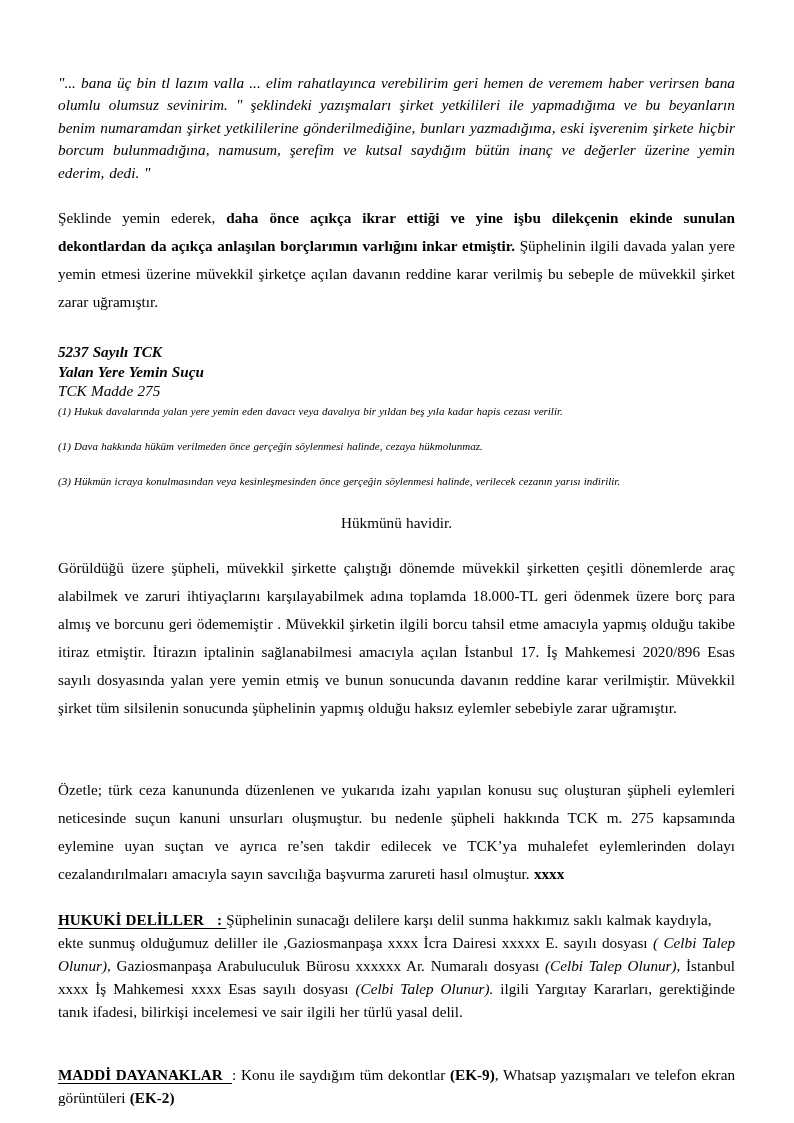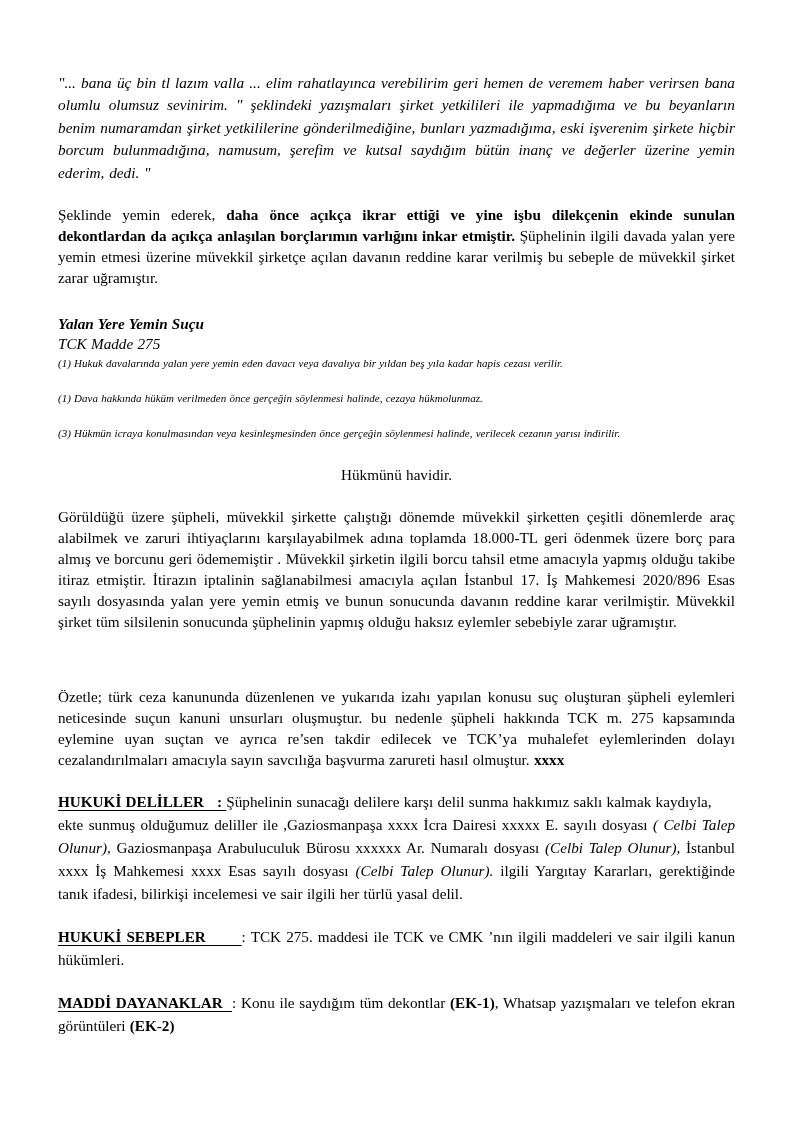--- a/index.html
+++ b/index.html
@@ -39,21 +39,21 @@
     line-height: 22.4px;
     font-size: 15.3px;
     word-spacing: 1px;
   }
   .gap-sm { height: 14px; }
   .gap-md { height: 20px; }
   .gap-lg { height: 26px; }
   .gap-xl { height: 54px; }
 
   .para {
-    line-height: 21px;
+    line-height: 28px;
     font-size: 15.2px;
   }
   b, .bold { font-weight: bold; }
   i, .ital { font-style: italic; }
 
   .law-head {
     font-style: italic;
     font-weight: bold;
     font-size: 15.2px;
     line-height: 19.5px;
@@ -96,20 +96,21 @@
   <div class="doc">
 
     <p class="blk-quote">"... bana üç bin tl lazım valla ... elim rahatlayınca verebilirim geri hemen de veremem haber verirsen bana olumlu olumsuz sevinirim. " şeklindeki yazışmaları şirket yetkilileri ile yapmadığıma ve bu beyanların benim numaramdan şirket yetkililerine gönderilmediğine, bunları yazmadığıma, eski işverenim şirkete hiçbir borcum bulunmadığına, namusum, şerefim ve kutsal saydığım bütün inanç ve değerler üzerine yemin ederim, dedi. "</p>
 
     <div class="gap-md"></div>
 
     <p class="para"><span>Şeklinde yemin ederek, </span><b>daha önce açıkça ikrar ettiği ve yine işbu dilekçenin ekinde sunulan dekontlardan da açıkça anlaşılan borçlarımın varlığını inkar etmiştir.</b><span> Şüphelinin ilgili davada yalan yere yemin etmesi üzerine müvekkil şirketçe açılan davanın reddine karar verilmiş bu sebeple de müvekkil şirket zarar uğramıştır.</span></p>
 
     <div class="gap-lg"></div>
 
+    <p class="law-head">5237 Sayılı TCK</p>
     <p class="law-head">Yalan Yere Yemin Suçu</p>
     <p class="law-sub">TCK Madde 275</p>
 
     <p class="law-clause">(1) Hukuk davalarında yalan yere yemin eden davacı veya davalıya bir yıldan beş yıla kadar hapis cezası verilir.</p>
     <div class="gap-sm"></div>
     <p class="law-clause">(1) Dava hakkında hüküm verilmeden önce gerçeğin söylenmesi halinde, cezaya hükmolunmaz.</p>
     <div class="gap-sm"></div>
     <p class="law-clause">(3) Hükmün icraya konulmasından veya kesinleşmesinden önce gerçeğin söylenmesi halinde, verilecek cezanın yarısı indirilir.</p>
 
     <div class="gap-md"></div>
@@ -125,20 +126,19 @@
     <p class="para"><span>Özetle; türk ceza kanununda düzenlenen ve yukarıda izahı yapılan konusu suç oluşturan şüpheli eylemleri neticesinde suçun kanuni unsurları oluşmuştur. bu nedenle şüpheli hakkında TCK m. 275 kapsamında eylemine uyan suçtan ve ayrıca re’sen takdir edilecek ve TCK’ya muhalefet eylemlerinden dolayı cezalandırılmaları amacıyla sayın savcılığa başvurma zarureti hasıl olmuştur.   </span><b>xxxx</b></p>
 
     <div class="gap-md"></div>
 
     <p class="sect"><span class="sect-label">HUKUKİ DELİLLER   : </span><span>Şüphelinin sunacağı delilere karşı delil sunma hakkımız saklı kalmak kaydıyla,</span></p>
 
     <p class="sect"><span>ekte sunmuş olduğumuz deliller ile ,Gaziosmanpaşa xxxx İcra Dairesi xxxxx E. sayılı dosyası </span><i>( Celbi Talep Olunur),</i><span> Gaziosmanpaşa Arabuluculuk Bürosu xxxxxx Ar. Numaralı dosyası </span><i>(Celbi Talep Olunur),</i><span> İstanbul xxxx İş Mahkemesi xxxx Esas sayılı dosyası </span><i>(Celbi Talep Olunur).</i><span> ilgili Yargıtay Kararları, gerektiğinde tanık ifadesi, bilirkişi incelemesi ve sair ilgili her türlü yasal delil.</span></p>
 
     <div class="gap-md"></div>
 
-    <p class="sect"><span class="sect-label">HUKUKİ SEBEPLER       </span><span>: TCK 275. maddesi ile TCK ve CMK ’nın ilgili maddeleri ve sair ilgili kanun hükümleri.</span></p>
 
     <div class="gap-md"></div>
 
-    <p class="sect"><span class="sect-label">MADDİ DAYANAKLAR  </span><span>: Konu ile saydığım tüm dekontlar </span><b>(EK-1)</b><span>, Whatsap yazışmaları ve telefon ekran görüntüleri </span><b>(EK-2)</b></p>
+    <p class="sect"><span class="sect-label">MADDİ DAYANAKLAR  </span><span>: Konu ile saydığım tüm dekontlar </span><b>(EK-9)</b><span>, Whatsap yazışmaları ve telefon ekran görüntüleri </span><b>(EK-2)</b></p>
 
   </div>
 </div>
 
 </body></html>

